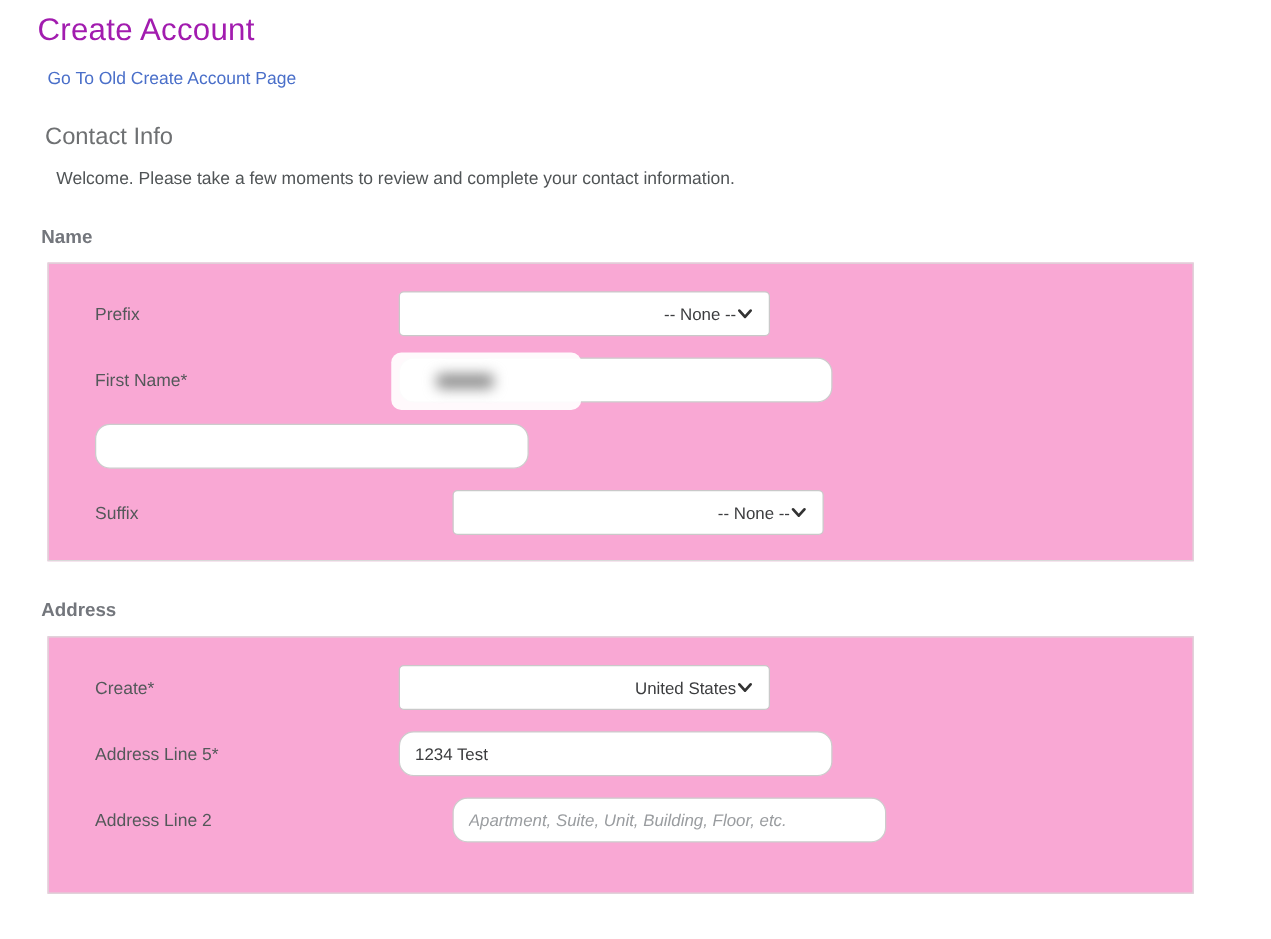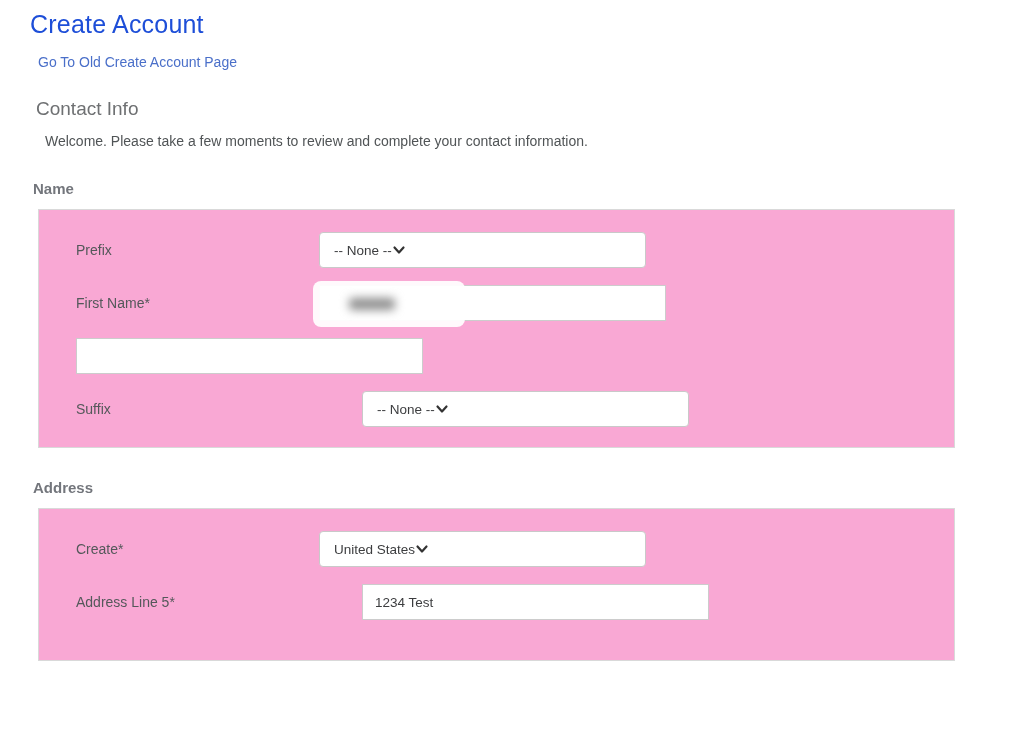--- a/index.html
+++ b/index.html
@@ -13,21 +13,21 @@
     width: 1017px;
     height: 751px;
     overflow: hidden;
     position: relative;
   }
 
   .page-title {
     margin: 10px 0 0 30px;
     font-size: 25px;
     font-weight: 400;
-    color: #1d4ed8;
+    color: #a21caf;
     letter-spacing: 0.2px;
   }
   .old-page-link {
     display: inline-block;
     margin: 15px 0 0 38px;
     font-size: 14px;
     color: #4a6fc9;
     text-decoration: none;
     cursor: pointer;
   }
@@ -71,43 +71,43 @@
     font-size: 14px;
     color: #54585a;
   }
 
   .control-wrap { position: relative; }
 
   .text-input {
     width: 347px;
     height: 36px;
     border: 1px solid #cccccc;
-    border-radius: 0;
+    border-radius: 12px;
     padding: 0 12px;
     font-family: "Liberation Sans", sans-serif;
     font-size: 13.5px;
     color: #3c3d3f;
     background: #ffffff;
     outline: none;
   }
   .text-input::placeholder {
     font-style: italic;
     color: #9a9da0;
     opacity: 1;
   }
 
   .select-box {
-    width: 327px;
+    width: 297px;
     height: 36px;
     border: 1px solid #c9c9c9;
     border-radius: 4px;
     padding: 0 12px 0 14px;
     display: flex;
     align-items: center;
-    justify-content: flex-start;
+    justify-content: flex-end;
     font-size: 13.5px;
     color: #3c3d3f;
     background: #ffffff;
     cursor: pointer;
   }
   .select-box .chevron {
     width: 14px;
     height: 14px;
     flex: 0 0 auto;
   }
@@ -212,17 +212,23 @@
     </div>
   </div>
 
   <div class="form-row">
     <label class="field-label">Address Line 5*</label>
     <div class="control-wrap">
       <input class="text-input" type="text" value="1234 Test" style="">
     </div>
   </div>
 
+  <div class="form-row">
+    <label class="field-label">Address Line 2</label>
+    <div class="control-wrap">
+      <input class="text-input" type="text" placeholder="Apartment, Suite, Unit, Building, Floor, etc." style="">
+    </div>
+  </div>
 
 </div>
 
 
 
 
 </body></html>

